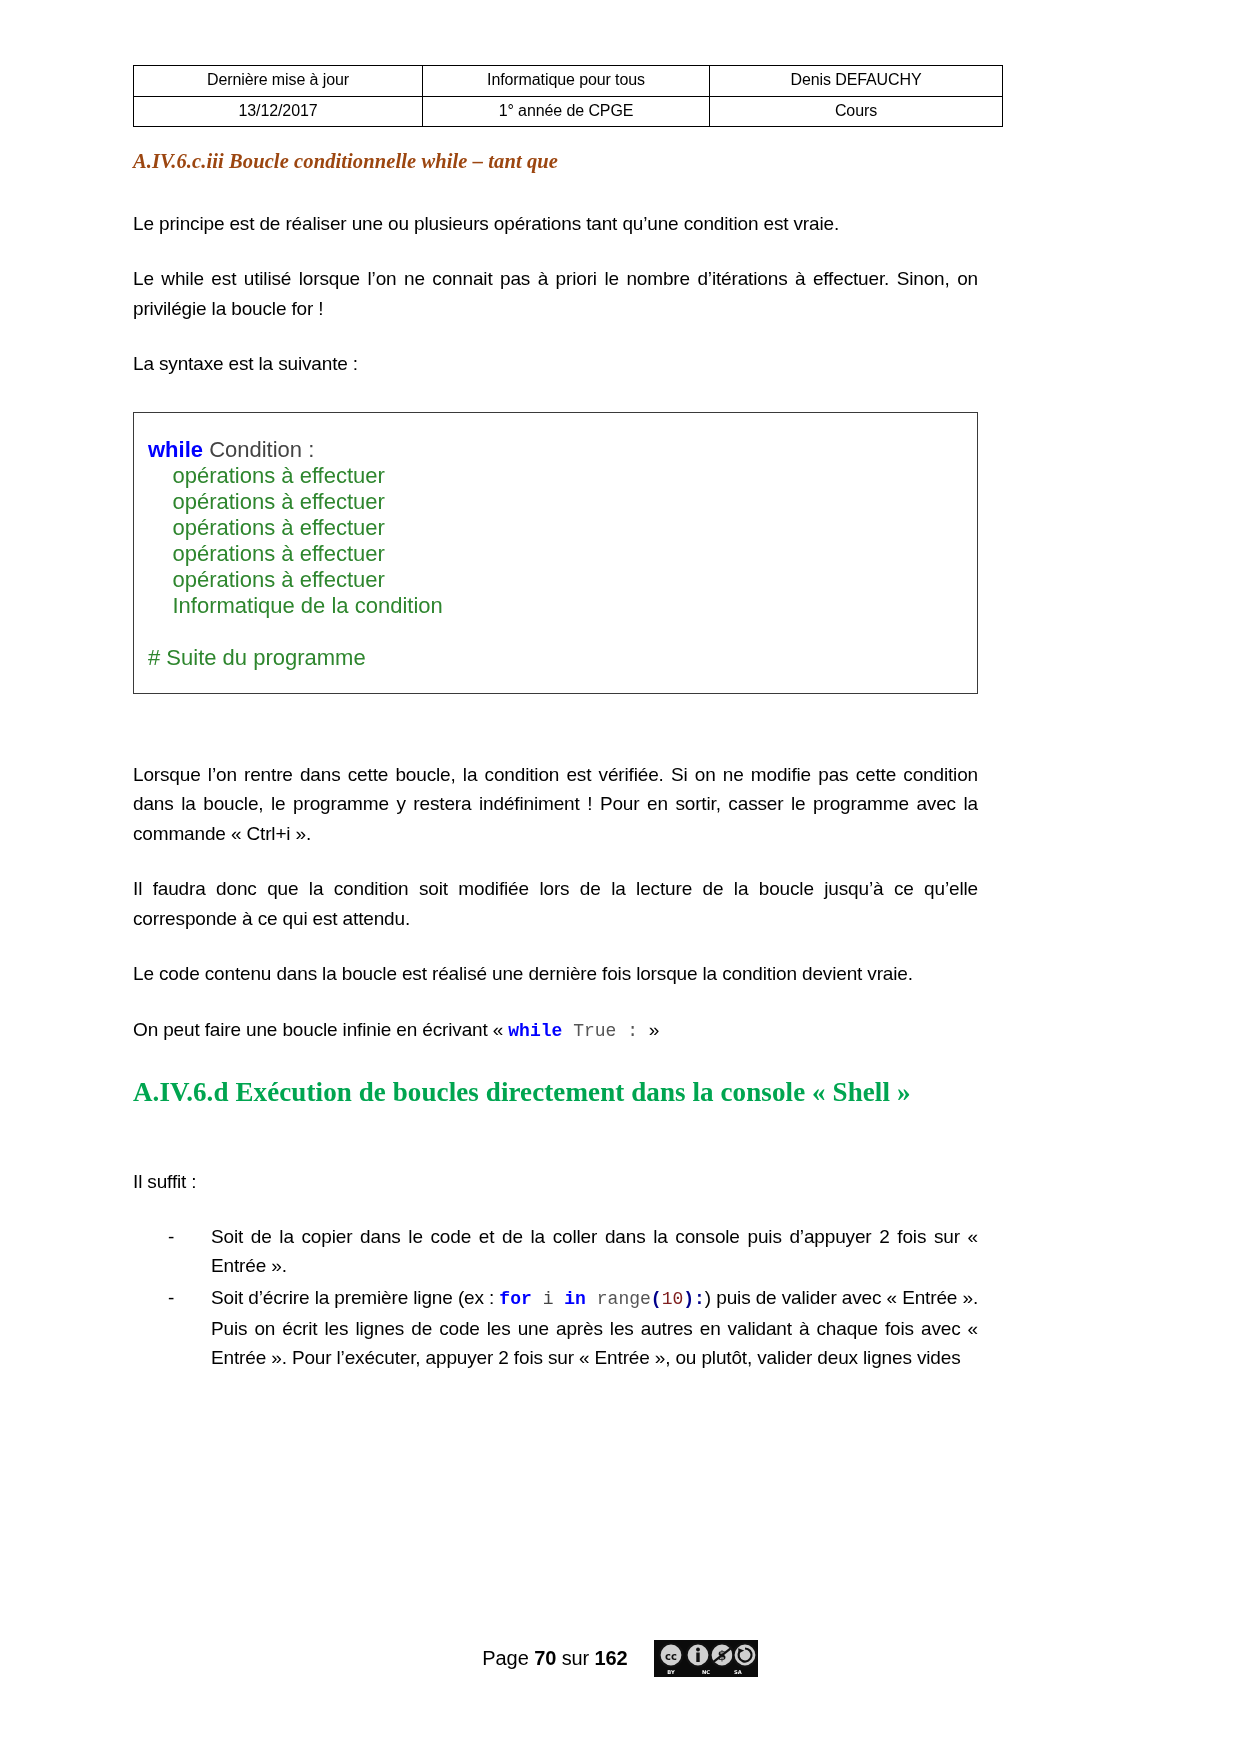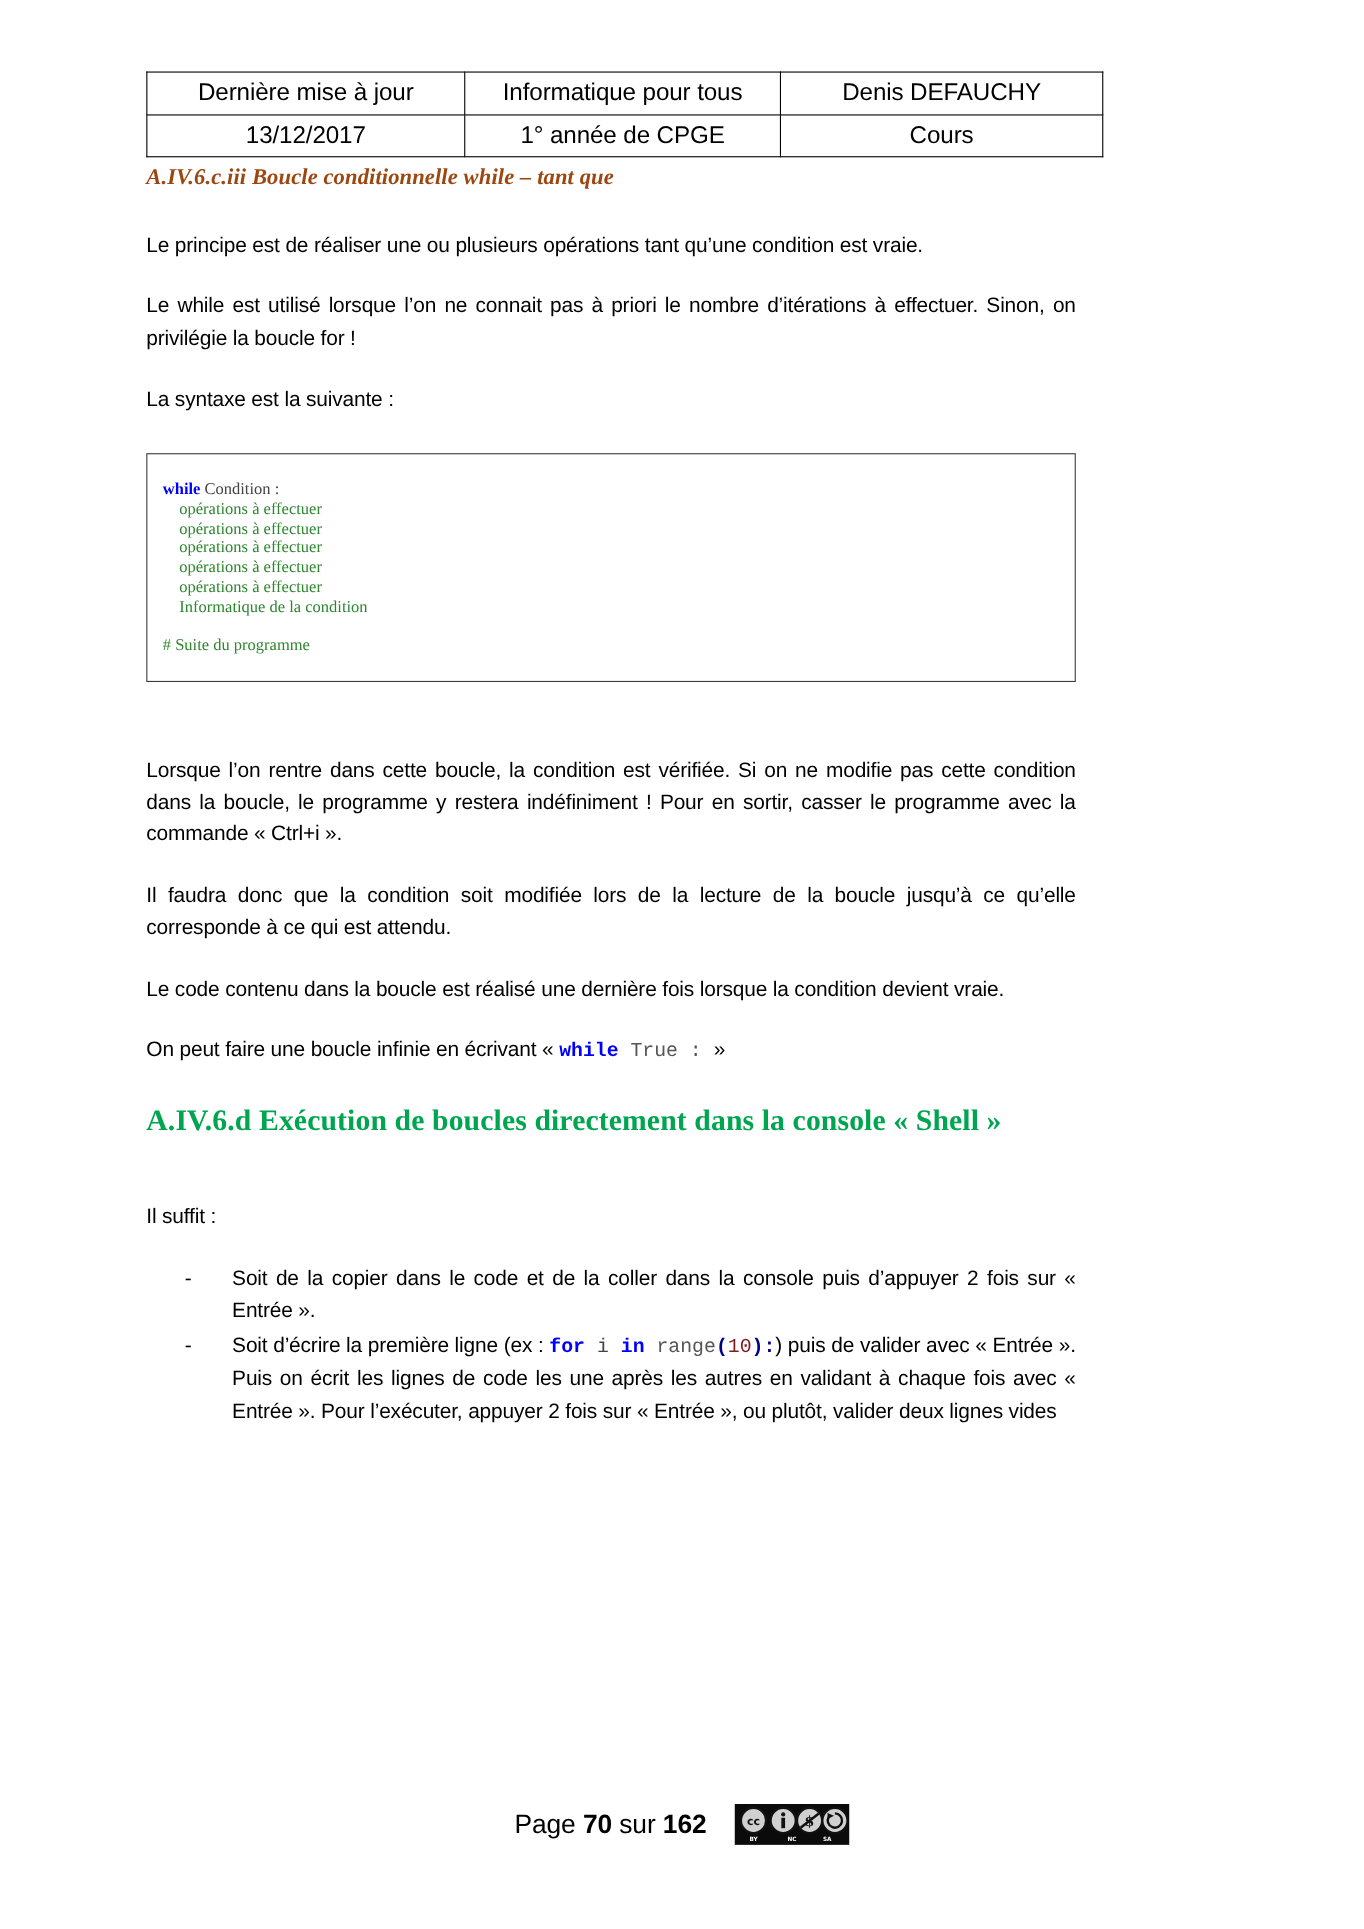--- a/index.html
+++ b/index.html
@@ -28,21 +28,21 @@
     position: absolute;
     left: 133px;
     top: 65px;
     width: 842px;
     border-collapse: collapse;
     table-layout: fixed;
   }
   .header-table td {
     border: 1.6px solid #000;
     text-align: center;
-    font-size: 22px;
+    font-size: 16px;
     line-height: 1.35;
     padding: 3px 4px 5px 4px;
     font-family: "Liberation Sans", sans-serif;
     letter-spacing: -0.1px;
   }
   .col-a { width: 280px; }
   .col-b { width: 278px; }
   .col-c { width: 284px; }
 
   
@@ -99,22 +99,22 @@
 
   
   .code-box {
     border: 1.6px solid #3a3a3a;
     background: #ffffff;
     padding: 24px 0 22px 14px;
     box-sizing: border-box;
   }
   .code-box pre {
     margin: 0;
-    font-family: Liberation Serif, serif;
-    font-size: 15px;
+    font-family: Liberation Sans, sans-serif;
+    font-size: 22px;
     line-height: 1.18;
     white-space: pre;
     color: #2e862e;
   }
 
   
   ul.dash-list {
     list-style: none;
     margin: 0;
     padding: 0;
@@ -141,21 +141,21 @@
     left: 0;
     top: 1640px;
     width: 1240px;
     display: flex;
     align-items: center;
     justify-content: center;
     gap: 26px;
   }
   .footer-page {
     font-family: "Liberation Sans", sans-serif;
-    font-size: 24px;
+    font-size: 20px;
     color: #000;
     letter-spacing: -0.1px;
   }
   .footer-page b { font-weight: bold; }
 
   .cc-badge {
     width: 104px;
     height: 37px;
     background: #111;
     display: block;

